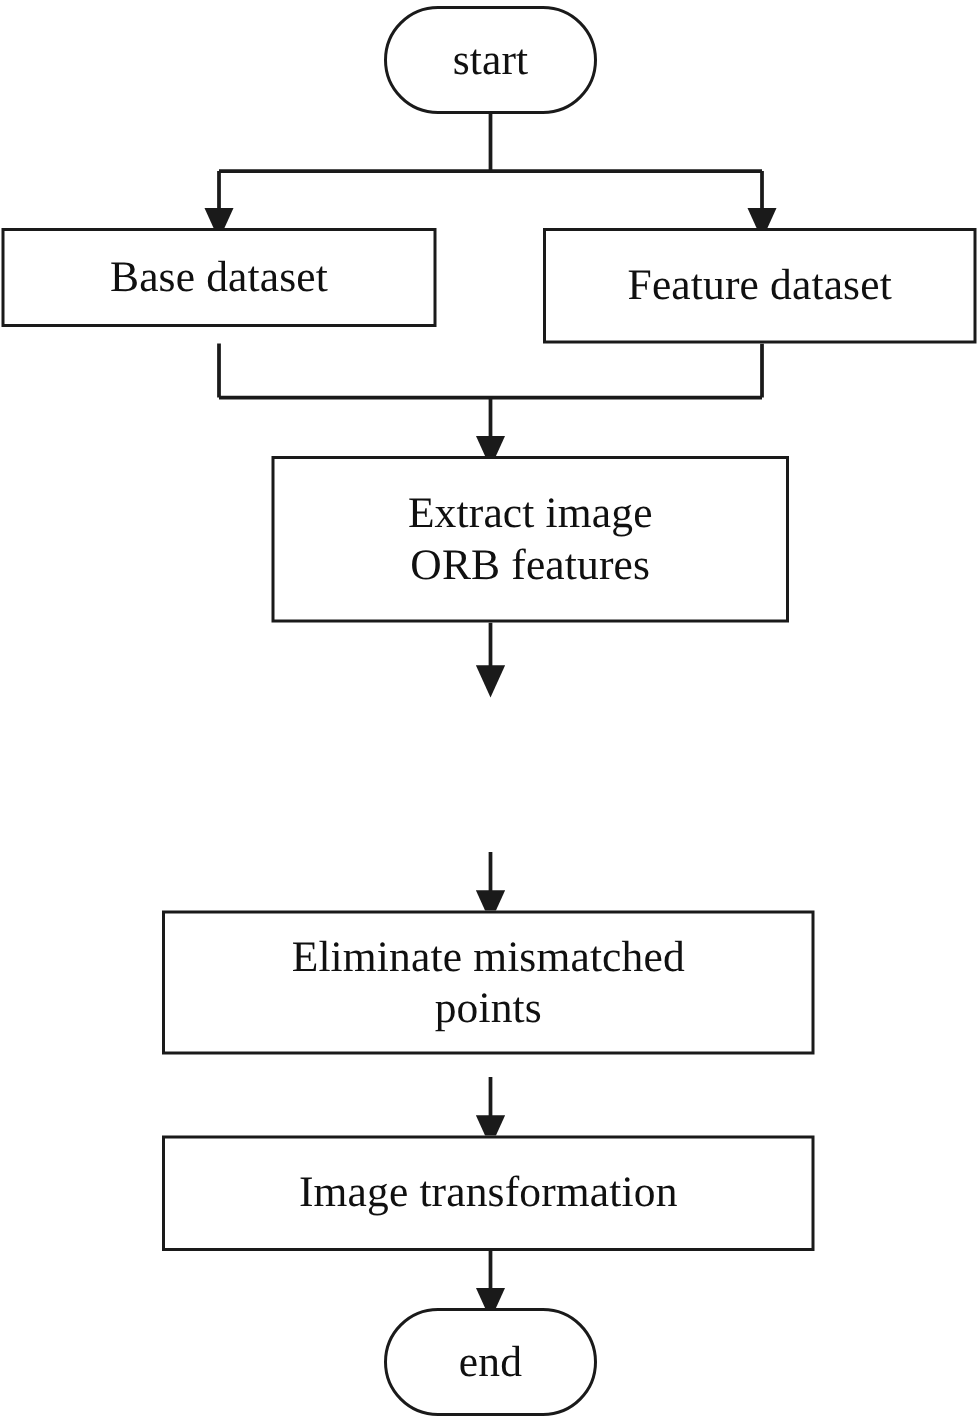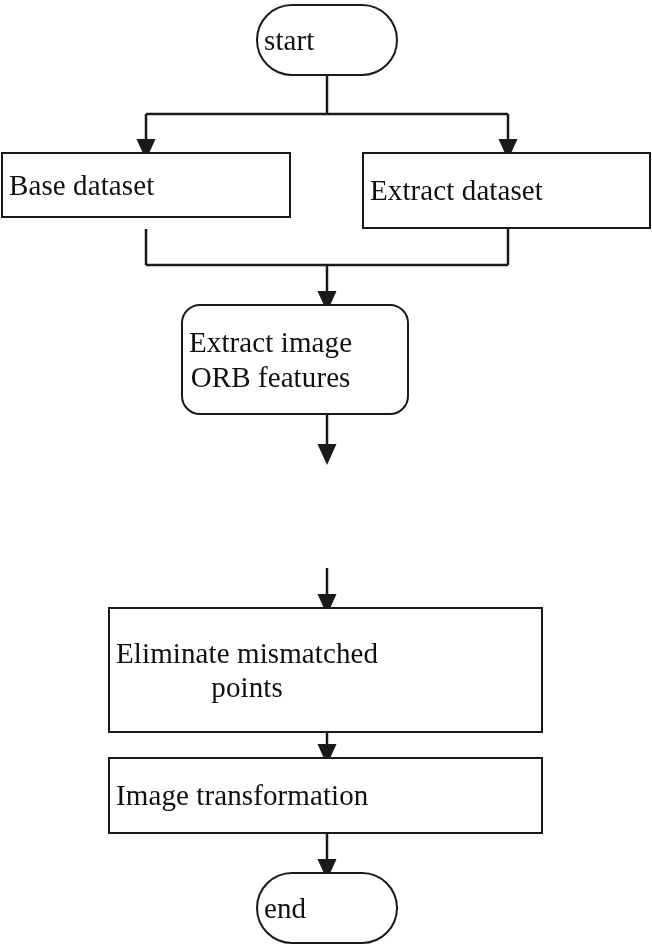--- a/index.html
+++ b/index.html
@@ -16,20 +16,21 @@
     font-family: "Liberation Serif", "DejaVu Serif", serif;
   }
   .node {
     position: absolute;
     box-sizing: border-box;
     border: 2.5px solid #1a1a1a;
     background: #ffffff;
     color: #101010;
     display: flex;
     align-items: center;
+    justify-content: center;
     text-align: center;
     line-height: 1.18;
     font-size: 29px;
     letter-spacing: 0.1px;
   }
   .node .label {
     display: block;
     padding: 0 6px;
     white-space: pre-line;
   }
@@ -80,30 +81,30 @@
 
   <div class="node terminator" style="left:256px; top:4px; width:142px; height:72px;">
     <span class="label">start</span>
   </div>
 
   <div class="node" style="left:1px; top:152px; width:290px; height:66px;">
     <span class="label">Base dataset</span>
   </div>
 
   <div class="node" style="left:362px; top:152px; width:289px; height:77px;">
-    <span class="label">Extract dataset</span>
+    <span class="label">Feature dataset</span>
   </div>
 
-  <div class="node" style="left:181px; top:304px; width:228px; height:111px;border-radius:19px;">
+  <div class="node" style="left:181px; top:304px; width:345px; height:111px;">
     <span class="label">Extract image
 ORB features</span>
   </div>
 
 
-  <div class="node" style="left:108px; top:607px; width:435px; height:126px;">
+  <div class="node" style="left:108px; top:607px; width:435px; height:96px;">
     <span class="label">Eliminate mismatched
 points</span>
   </div>
 
   <div class="node" style="left:108px; top:757px; width:435px; height:77px;">
     <span class="label">Image transformation</span>
   </div>
 
   <div class="node terminator" style="left:256px; top:872px; width:142px; height:72px;">
     <span class="label">end</span>

